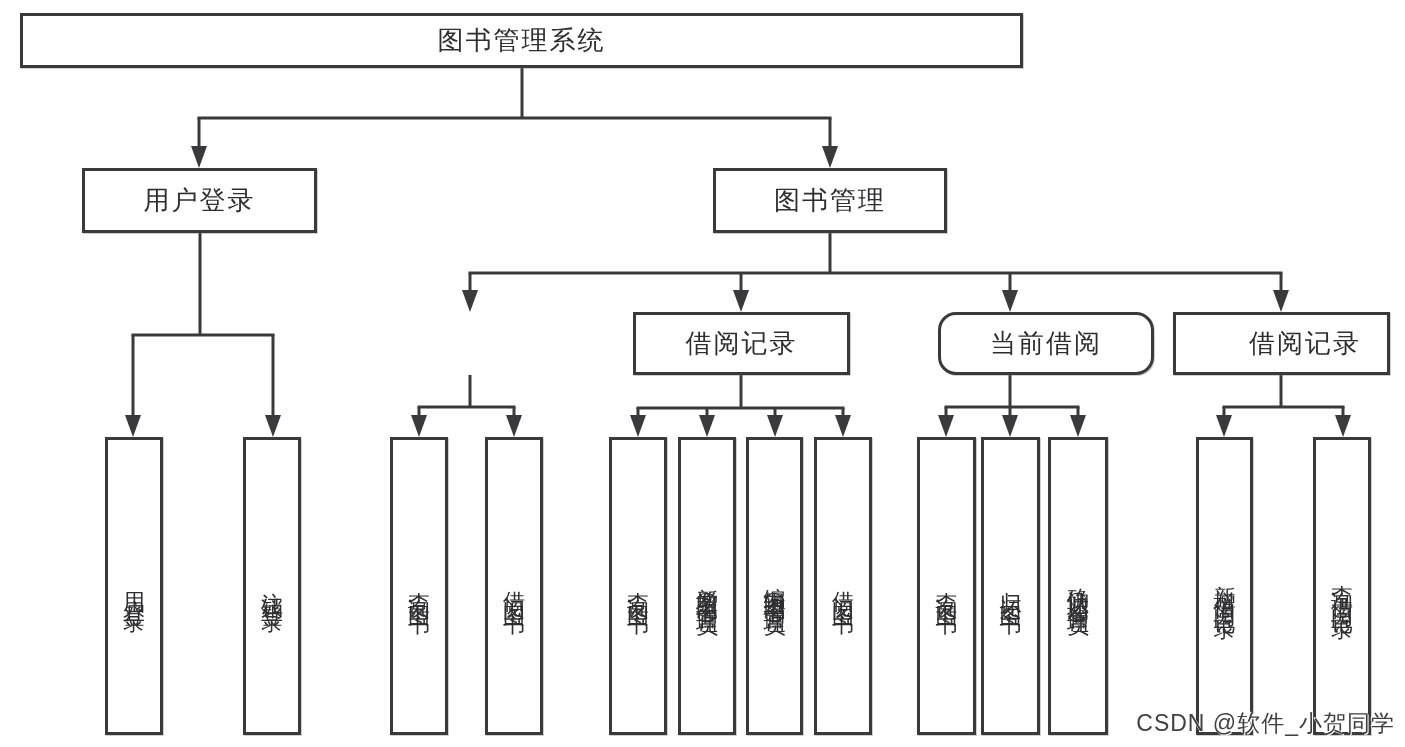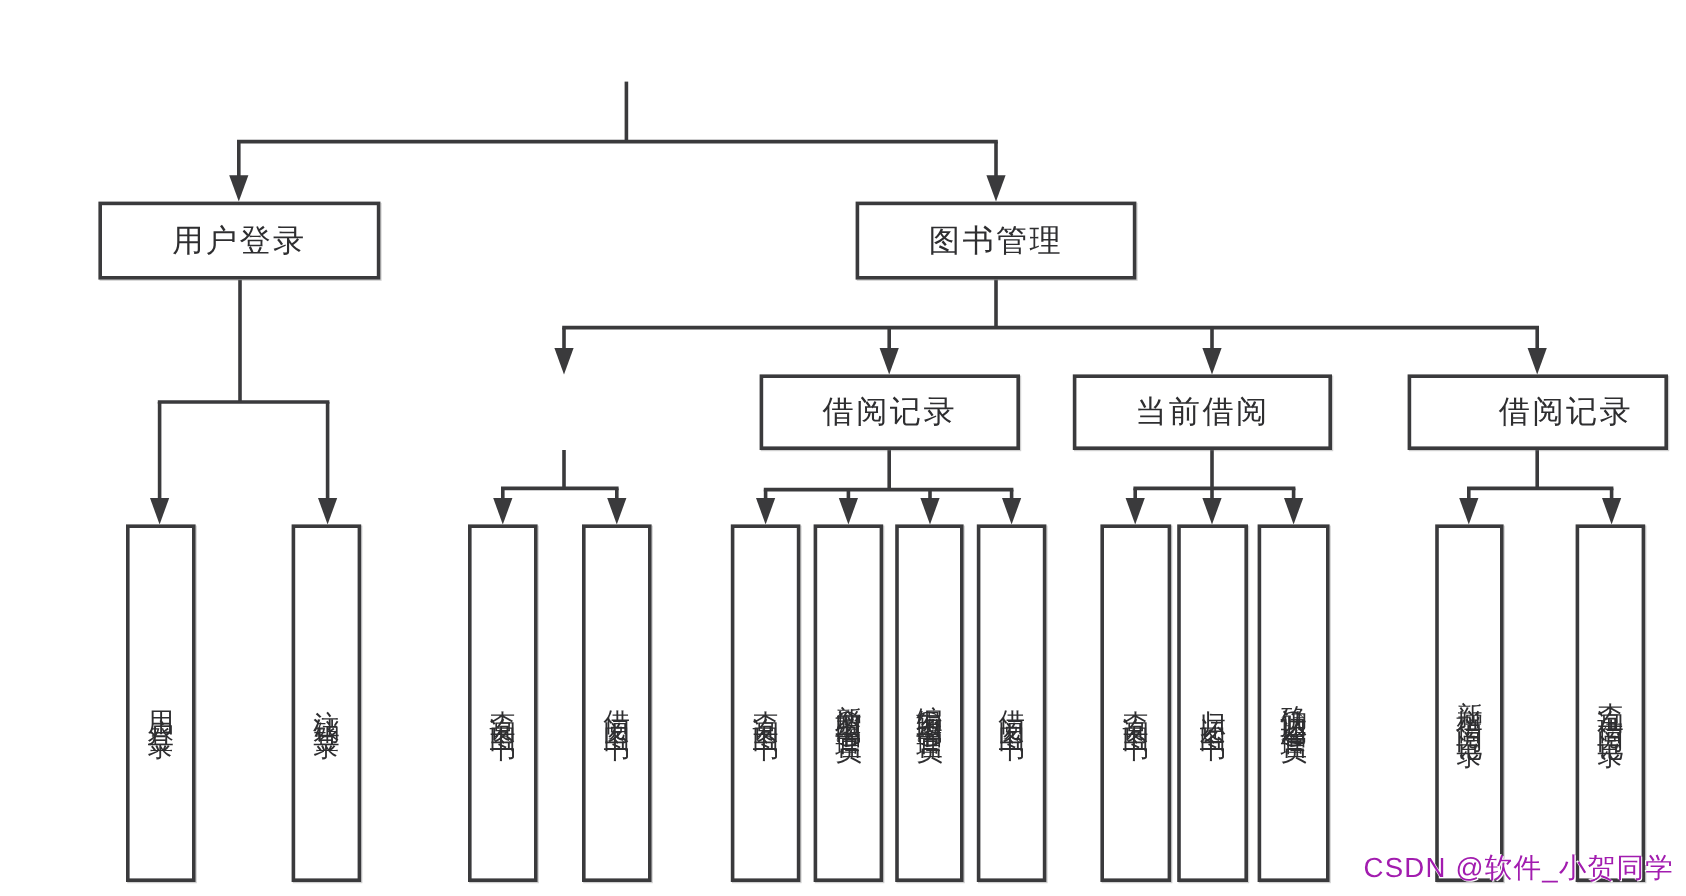--- a/index.html
+++ b/index.html
@@ -39,21 +39,21 @@
     letter-spacing: 7px;
     line-height: 1;
     padding-top: 4px;
   }
   .v-node.tight { letter-spacing: 4px; }
   .watermark {
     position: absolute;
     right: 10px;
     bottom: 8px;
     font-size: 23px;
-    color: #a21caf;
+    color: #404040;
     letter-spacing: 1px;
     text-shadow: 1px 1px 0 #ffffff, -1px -1px 0 #ffffff;
     white-space: nowrap;
   }
 </style>
 </head>
 <body>
 
 <div class="stage">
 
@@ -119,26 +119,27 @@
       <polygon points="767,415 783,415 775,437"></polygon>
       <polygon points="835,415 851,415 843,437"></polygon>
       <polygon points="938,415 954,415 946,437"></polygon>
       <polygon points="1002,415 1018,415 1010,437"></polygon>
       <polygon points="1070,415 1086,415 1078,437"></polygon>
       <polygon points="1216,415 1232,415 1224,437"></polygon>
       <polygon points="1335,415 1351,415 1343,437"></polygon>
     </g>
   </svg>
 
+  <div class="node h-node" style="left:20px; top:13px; width:1003px; height:55px;">图书管理系统</div>
 
   <div class="node h-node" style="left:82px; top:168px; width:235px; height:65px;">用户登录</div>
   <div class="node h-node" style="left:713px; top:168px; width:234px; height:65px;">图书管理</div>
 
   <div class="node h-node" style="left:633px; top:312px; width:217px; height:63px;">借阅记录</div>
-  <div class="node h-node" style="left:894px; top:312px; width:216px; height:63px;">当前借阅</div>
+  <div class="node h-node" style="left:938px; top:312px; width:216px; height:63px;border-radius:18px;">当前借阅</div>
   <div class="node h-node" style="left:1173px; top:312px; width:217px; height:63px;padding-left:47px;">借阅记录</div>
 
   <div class="node v-node" style="left:105px; top:437px; width:58px; height:298px;">用户登录</div>
   <div class="node v-node" style="left:243px; top:437px; width:58px; height:298px;">注销登录</div>
 
   <div class="node v-node" style="left:390px; top:437px; width:58px; height:298px;">查询图书</div>
   <div class="node v-node" style="left:485px; top:437px; width:58px; height:298px;">借阅图书</div>
 
   <div class="node v-node" style="left:609px; top:437px; width:58px; height:298px;">查询图书</div>
   <div class="node v-node tight" style="left:678px; top:437px; width:58px; height:298px;">新增图书（管理员）</div>

